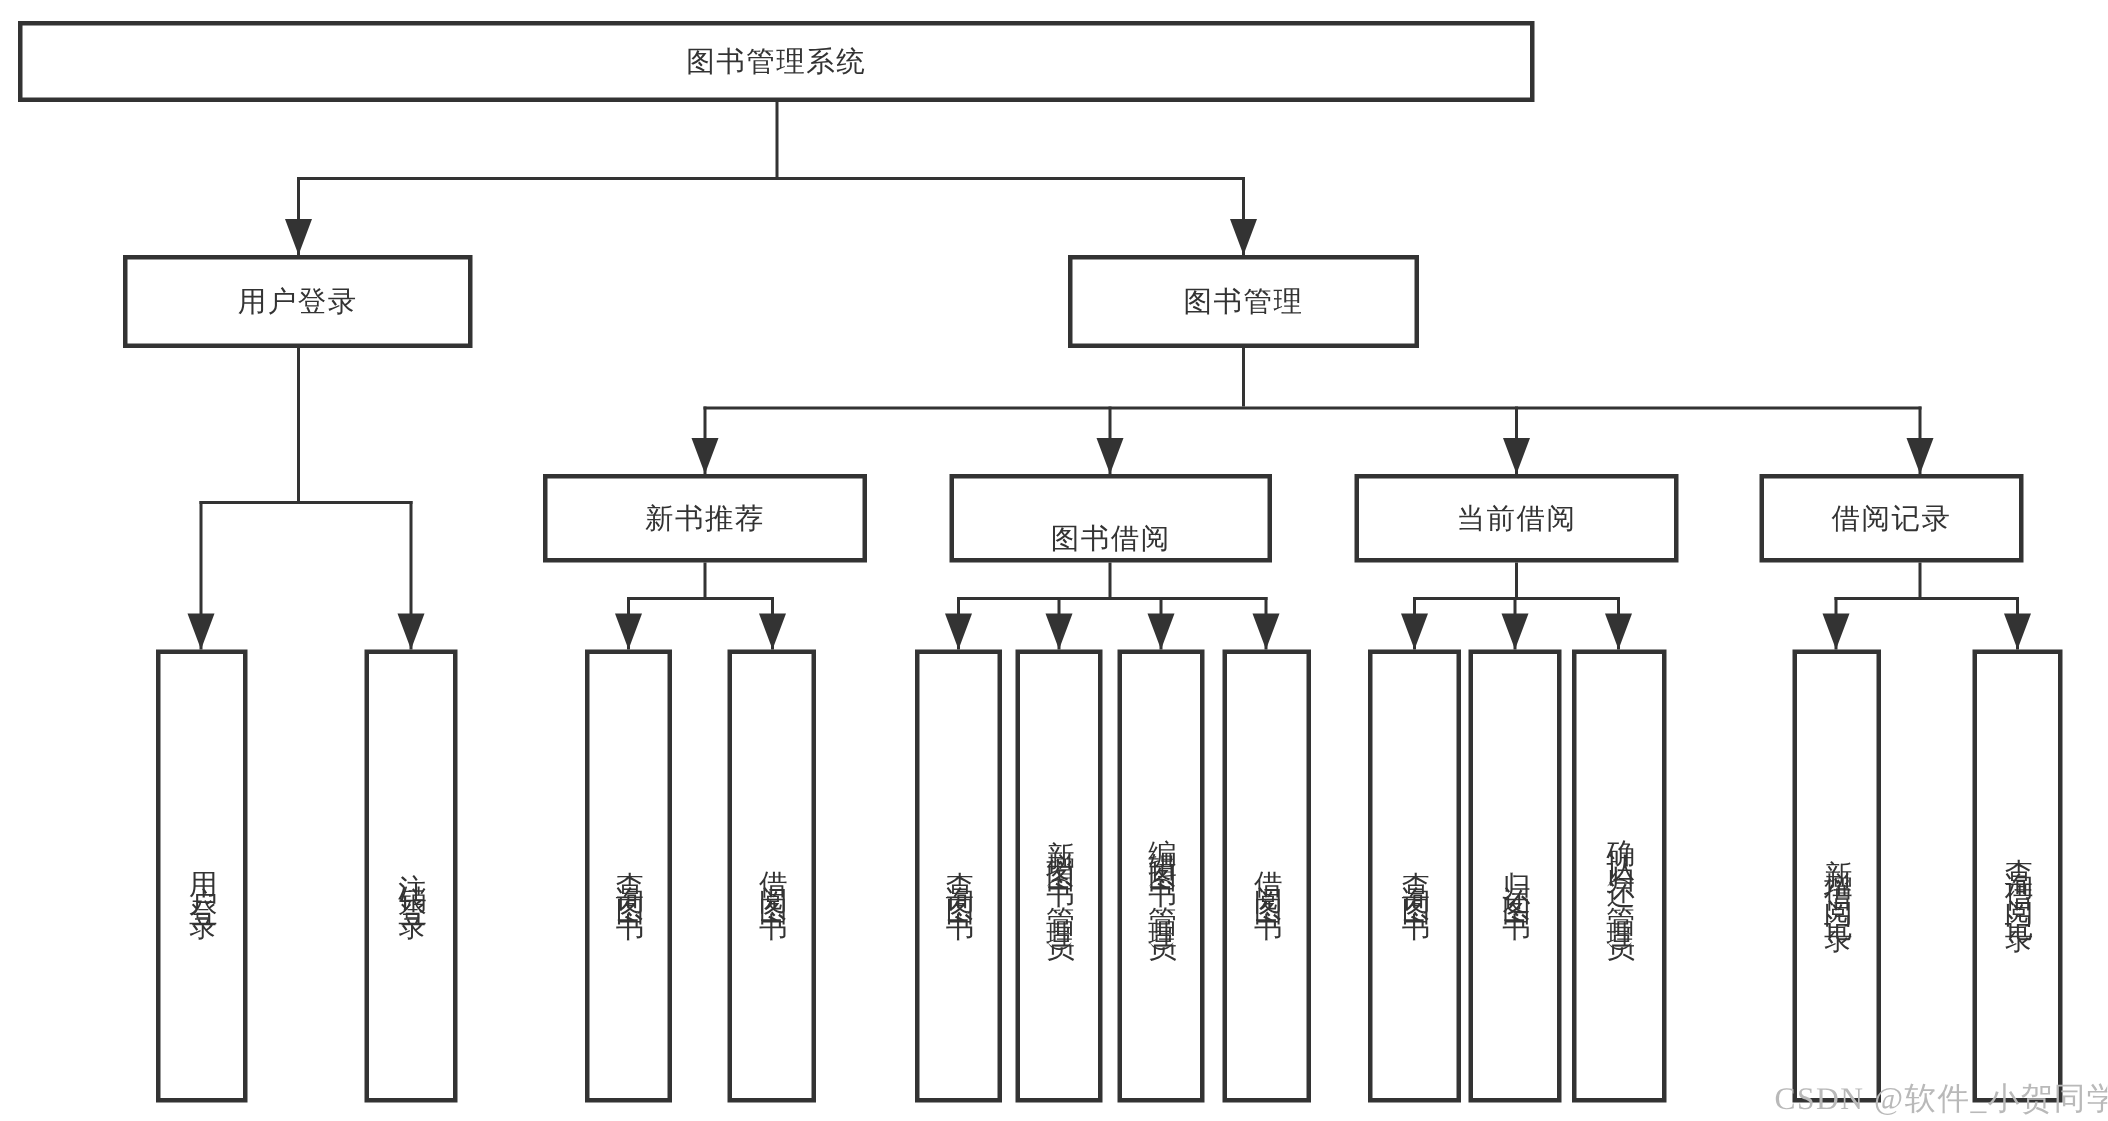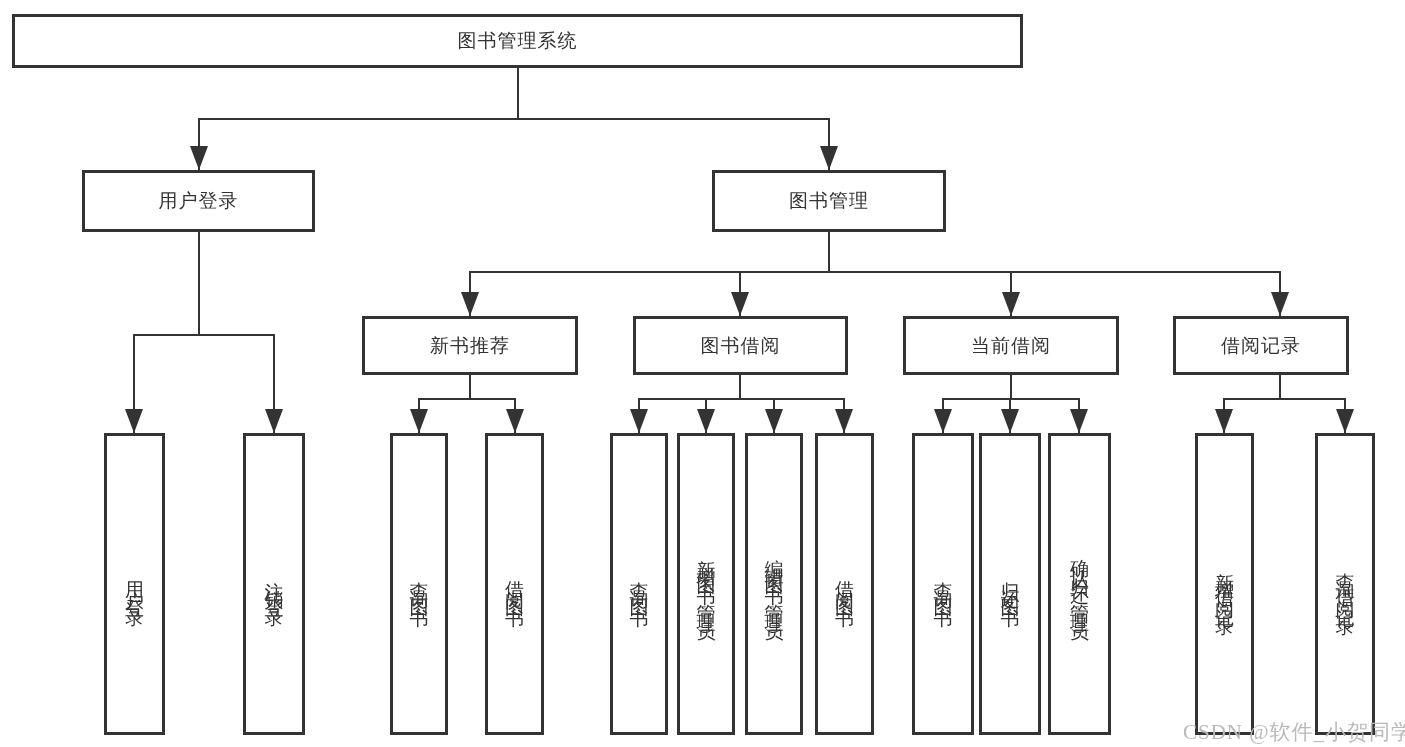--- a/index.html
+++ b/index.html
@@ -42,21 +42,21 @@
   </div>
 
   <div class="box" style="left:712px; top:170px; width:234px; height:62px;">
     <span class="hlabel">图书管理</span>
   </div>
 
   <div class="box" style="left:362px; top:316px; width:216px; height:59px;">
     <span class="hlabel">新书推荐</span>
   </div>
 
-  <div class="box" style="left:633px; top:316px; width:215px; height:59px;">
+  <div class="box" style="left:633px; top:316px; width:215px; height:59px;align-items:flex-end;">
     <span class="hlabel">图书借阅</span>
   </div>
 
   <div class="box" style="left:903px; top:316px; width:216px; height:59px;text-align:center;">
     <span class="hlabel">当前借阅</span>
   </div>
 
   <div class="box" style="left:1173px; top:316px; width:176px; height:59px;">
     <span class="hlabel">借阅记录</span>
   </div>

